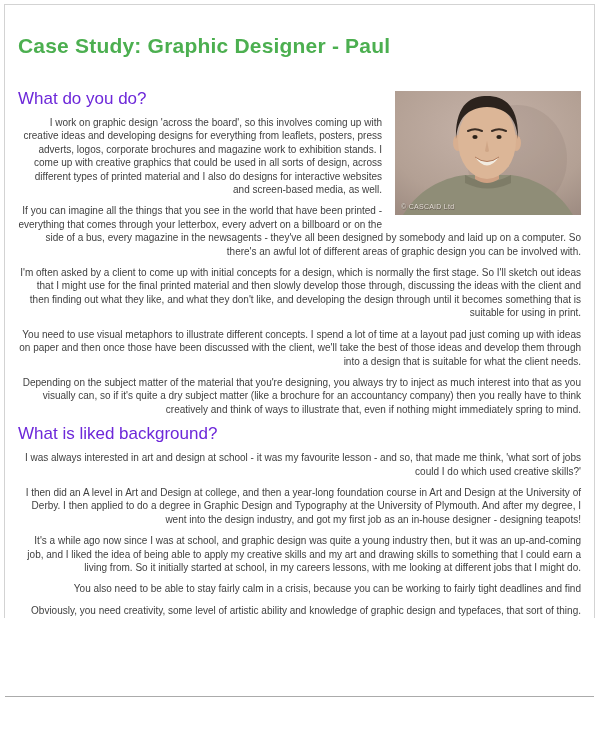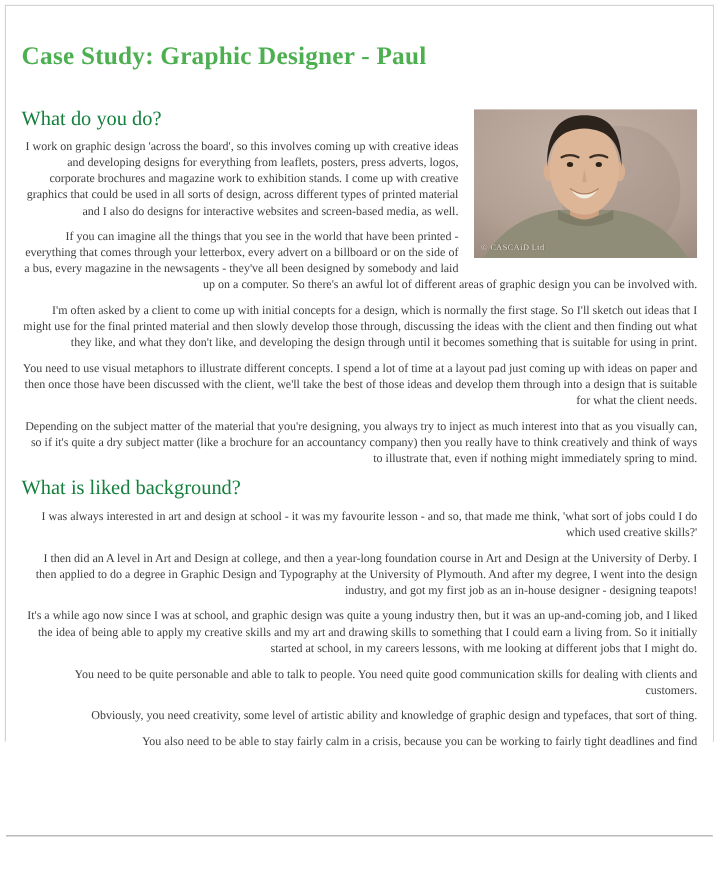--- a/index.html
+++ b/index.html
@@ -10,42 +10,41 @@
     font-family: "Liberation Sans", "DejaVu Sans", sans-serif;
     position: relative;
     overflow: hidden;
   }
   .card {
     position: absolute;
     left: 4px; top: 4px;
     width: 591px; height: 614px;
     border: 1px solid #d3d3d3;
     background: #ffffff;
-    font-family: Liberation Serif, serif;
   }
   .doc {
     height: 692px;
     overflow: hidden;
     border-bottom: 1px solid #ababab;
     padding: 28px 13px 0 13px;
     background: #ffffff;
   }
   h1 {
     font-size: 21px;
     font-weight: bold;
     line-height: 26px;
     color: #4CAF50;
     margin: 0 0 30px 0;
     letter-spacing: 0.2px;
   }
   h2 {
     font-size: 17px;
     font-weight: 400;
     line-height: 20px;
-    color: #15803d;
+    color: #6d28d9;
     margin: 8px 0 7px 0;
   }
   p {
     font-size: 10px;
     line-height: 13.4px;
     color: #3F3F3F;
     margin: 0 0 8px 0;
     text-align: right;
   }
   .photo {
@@ -112,19 +111,18 @@
     </section>
 
     <section>
       <h2>What is liked background?</h2>
       <p>I was always interested in art and design at school - it was my favourite lesson - and so, that made me think, 'what sort of jobs could I do which used creative skills?'</p>
       <p>I then did an A level in Art and Design at college, and then a year-long foundation course in Art and Design at the University of Derby. I then applied to do a degree in Graphic Design and Typography at the University of Plymouth. And after my degree, I went into the design industry, and got my first job as an in-house designer - designing teapots!</p>
       <p>It's a while ago now since I was at school, and graphic design was quite a young industry then, but it was an up-and-coming job, and I liked the idea of being able to apply my creative skills and my art and drawing skills to something that I could earn a living from. So it initially started at school, in my careers lessons, with me looking at different jobs that I might do.</p>
     </section>
 
     <section>
-      <p>You need to be quite personable and able to talk to people. You need quite good communication skills for dealing with clients and customers.</p>
+      <p>You also need to be able to stay fairly calm in a crisis, because you can be working to fairly tight deadlines and find</p>
       <p>Obviously, you need creativity, some level of artistic ability and knowledge of graphic design and typefaces, that sort of thing.</p>
-      <p>You also need to be able to stay fairly calm in a crisis, because you can be working to fairly tight deadlines and find</p>
     </section>
 
   </div>
 </div>
 
 </body></html>

